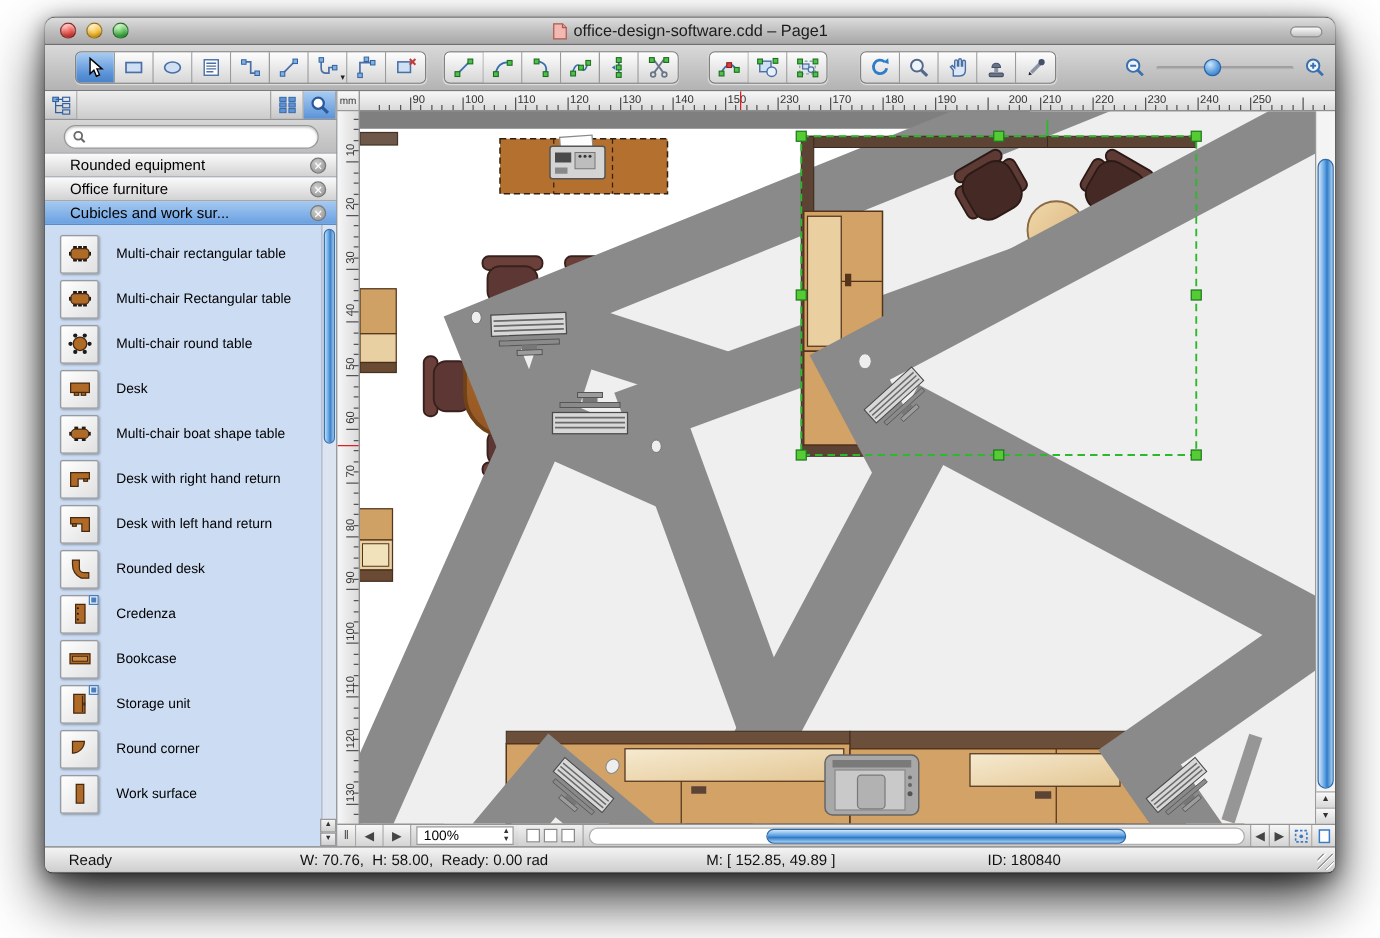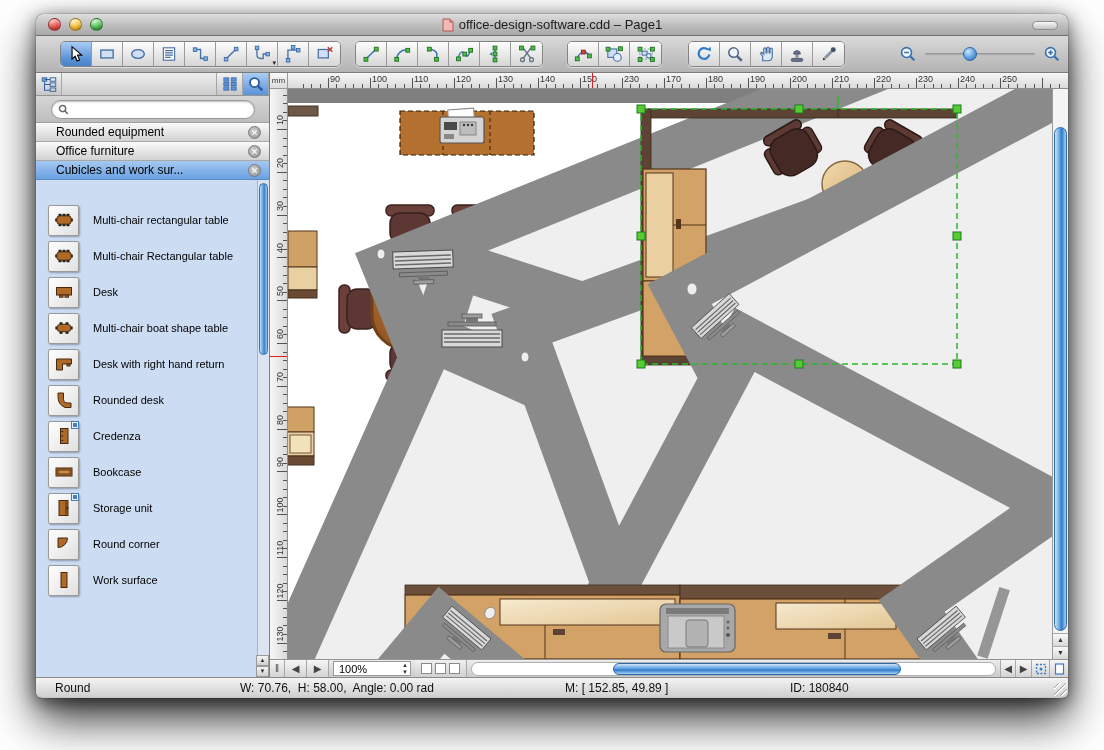--- a/index.html
+++ b/index.html
@@ -51,21 +51,21 @@
     display:flex; align-items:center; justify-content:center; }
   .searchfield { width:204px; height:19px; border-radius:10px; background:#fff; border:1px solid #979797;
     box-shadow:inset 0 1px 2px rgba(0,0,0,.25); display:flex; align-items:center; padding-left:6px; gap:4px; }
   .searchfield input { border:none; outline:none; width:160px; font-size:11px; background:transparent; }
   .lib-header { height:19px; background:linear-gradient(#fbfbfb,#d2d2d2); border-bottom:1px solid #a8a8a8;
     display:flex; align-items:center; padding:0 8px 0 20px; font-size:12px; color:#000; }
   .lib-header.selected { background:linear-gradient(#a5c9f0,#6aa1e2); border-bottom:1px solid #5a8cc8; }
   .lib-close { margin-left:auto; width:13px; height:13px; border-radius:50%;
     background:radial-gradient(circle at 40% 35%, #cfcfcf,#8f8f8f); color:#fff; font-size:9px; line-height:13px;
     text-align:center; border:1px solid #787878; }
-  .sb-list { flex:1; position:relative; overflow:hidden; padding-top:22px;text-align:center; }
+  .sb-list { flex:1; position:relative; overflow:hidden; padding-top:5px;text-align:center; }
   .sb-item { display:flex; align-items:center; height:36px; padding-left:12px; gap:14px; }
   .sb-icon { width:31px; height:31px; background:linear-gradient(135deg,#ffffff,#e0e0e0); border:1px solid #9a9a9a;
     border-radius:2px; box-shadow:1px 1px 2px rgba(0,0,0,.3); display:flex; align-items:center; justify-content:center; position:relative; flex:0 0 auto;}
   .sb-badge { position:absolute; top:-1px; right:-1px; width:8px; height:8px; background:#eaf2fc; border:1px solid #4a7ebb; }
   .sb-badge:after { content:""; position:absolute; left:1px; top:1px; width:4px; height:4px; background:#4a7ebb; }
   .sb-label { font-size:11px; color:#000; }
   .sb-scroll { position:absolute; right:0; top:0; bottom:0; width:12px; background:#dbe4f0; border-left:1px solid #aab4c4; }
   .sb-thumb { position:absolute; left:1px; right:1px; top:3px; height:172px; border-radius:5px;
     background:linear-gradient(90deg,#bcdcf8,#5d9fe0 45%,#3a80c8 60%,#9cc8f0); border:1px solid #3a74b0; }
   .sb-arrows { position:absolute; right:0; bottom:0; width:13px; display:flex; flex-direction:column; z-index:5; }
@@ -431,20 +431,34 @@
                   <rect x="17.2" y="9.5" width="2.6" height="3"></rect>
                 </g>
                 <rect x="3.8" y="6.8" width="14.4" height="8.4" rx="3" class="wood"></rect>
               </svg>
             </div>
             <span class="sb-label">Multi-chair Rectangular table</span>
           </div>
           <div class="sb-item">
             <div class="sb-icon">
               <svg width="22" height="22" viewBox="0 0 22 22">
+                <circle cx="18.6" cy="11" r="1.7" fill="#1a1a1a"></circle>
+                <circle cx="14.8" cy="17.581793068761733" r="1.7" fill="#1a1a1a"></circle>
+                <circle cx="7.200000000000002" cy="17.581793068761733" r="1.7" fill="#1a1a1a"></circle>
+                <circle cx="3.4000000000000004" cy="11.000000000000002" r="1.7" fill="#1a1a1a"></circle>
+                <circle cx="7.199999999999997" cy="4.418206931238268" r="1.7" fill="#1a1a1a"></circle>
+                <circle cx="14.8" cy="4.418206931238267" r="1.7" fill="#1a1a1a"></circle>
+                <circle cx="11" cy="11" r="5.4" class="wood"></circle>
+              </svg>
+            </div>
+            <span class="sb-label">Multi-chair round table</span>
+          </div>
+          <div class="sb-item">
+            <div class="sb-icon">
+              <svg width="22" height="22" viewBox="0 0 22 22">
                 <rect x="3.5" y="6.5" width="15" height="7.5" class="wood"></rect>
                 <rect x="6.5" y="14" width="3.5" height="2.2" class="wood"></rect>
                 <rect x="12" y="14" width="3.5" height="2.2" class="wood"></rect>
               </svg>
             </div>
             <span class="sb-label">Desk</span>
           </div>
           <div class="sb-item">
             <div class="sb-icon">
               <svg width="22" height="22" viewBox="0 0 22 22">
@@ -462,20 +476,29 @@
             <span class="sb-label">Multi-chair boat shape table</span>
           </div>
           <div class="sb-item">
             <div class="sb-icon">
               <svg width="22" height="22" viewBox="0 0 22 22">
                 <path d="M3.5 6 h15 v5 h-9 v6 h-6 z" class="wood"></path>
                 <rect x="14" y="11" width="3" height="2" class="wood"></rect>
               </svg>
             </div>
             <span class="sb-label">Desk with right hand return</span>
+          </div>
+          <div class="sb-item">
+            <div class="sb-icon">
+              <svg width="22" height="22" viewBox="0 0 22 22">
+                <path d="M3.5 6 h15 v11 h-6 v-6 h-9 z" class="wood"></path>
+                <rect x="5" y="11" width="3" height="2" class="wood"></rect>
+              </svg>
+            </div>
+            <span class="sb-label">Desk with left hand return</span>
           </div>
           <div class="sb-item">
             <div class="sb-icon">
               <svg width="22" height="22" viewBox="0 0 22 22">
                 <path d="M5 4 h5.5 v6.5 a3.5 3.5 0 0 0 3.5 3.5 h4 v4.5 h-6 a11.5 11.5 0 0 1 -7 -11 z" class="wood"></path>
               </svg>
             </div>
             <span class="sb-label">Rounded desk</span>
           </div>
           <div class="sb-item">
@@ -631,21 +654,21 @@
           <div class="hlabel" style="left: 84px;">100</div>
           <div class="hlabel" style="left: 126px;">110</div>
           <div class="hlabel" style="left: 168px;">120</div>
           <div class="hlabel" style="left: 210px;">130</div>
           <div class="hlabel" style="left: 252px;">140</div>
           <div class="hlabel" style="left: 294px;">150</div>
           <div class="hlabel" style="left: 336px;">230</div>
           <div class="hlabel" style="left: 378px;">170</div>
           <div class="hlabel" style="left: 420px;">180</div>
           <div class="hlabel" style="left: 462px;">190</div>
-          <div class="hlabel" style="left: 504px;">200</div>
+          <div class="hlabel" style="left: 519px;">200</div>
           <div class="hlabel" style="left: 546px;">210</div>
           <div class="hlabel" style="left: 588px;">220</div>
           <div class="hlabel" style="left: 630px;">230</div>
           <div class="hlabel" style="left: 672px;">240</div>
           <div class="hlabel" style="left: 714px;">250</div>
           <div class="hmarker" style="left: 303.97px;"></div>
         </div>
       <div class="vruler" id="vruler">
           <div class="vtick" style="top: 5.76px; width: 4px;"></div>
           <div class="vtick" style="top: 14.32px; width: 4px;"></div>
@@ -944,19 +967,19 @@
         <div class="bb-btn" style="width:18px;border-right:none;">
           <svg width="11" height="12" viewBox="0 0 11 12">
               <rect x="1.5" y="1" width="8" height="10" fill="#fff" stroke="#3a7bc8" stroke-width="1.2"></rect>
             </svg>
         </div>
       </div>
     </div>
   </div>
 
   <div class="statusbar">
-    <span style="left:19px;">Round</span>
-    <span style="left:204px;">W: 70.76,  H: 58.00,  Angle: 0.00 rad</span>
+    <span style="left:19px;">Ready</span>
+    <span style="left:204px;">W: 70.76,  H: 58.00,  Ready: 0.00 rad</span>
     <span style="left:529px;">M: [ 152.85, 49.89 ]</span>
     <span style="left:754px;">ID: 180840</span>
     <div class="grip"></div>
   </div>
 </div>
 
 </body></html>

